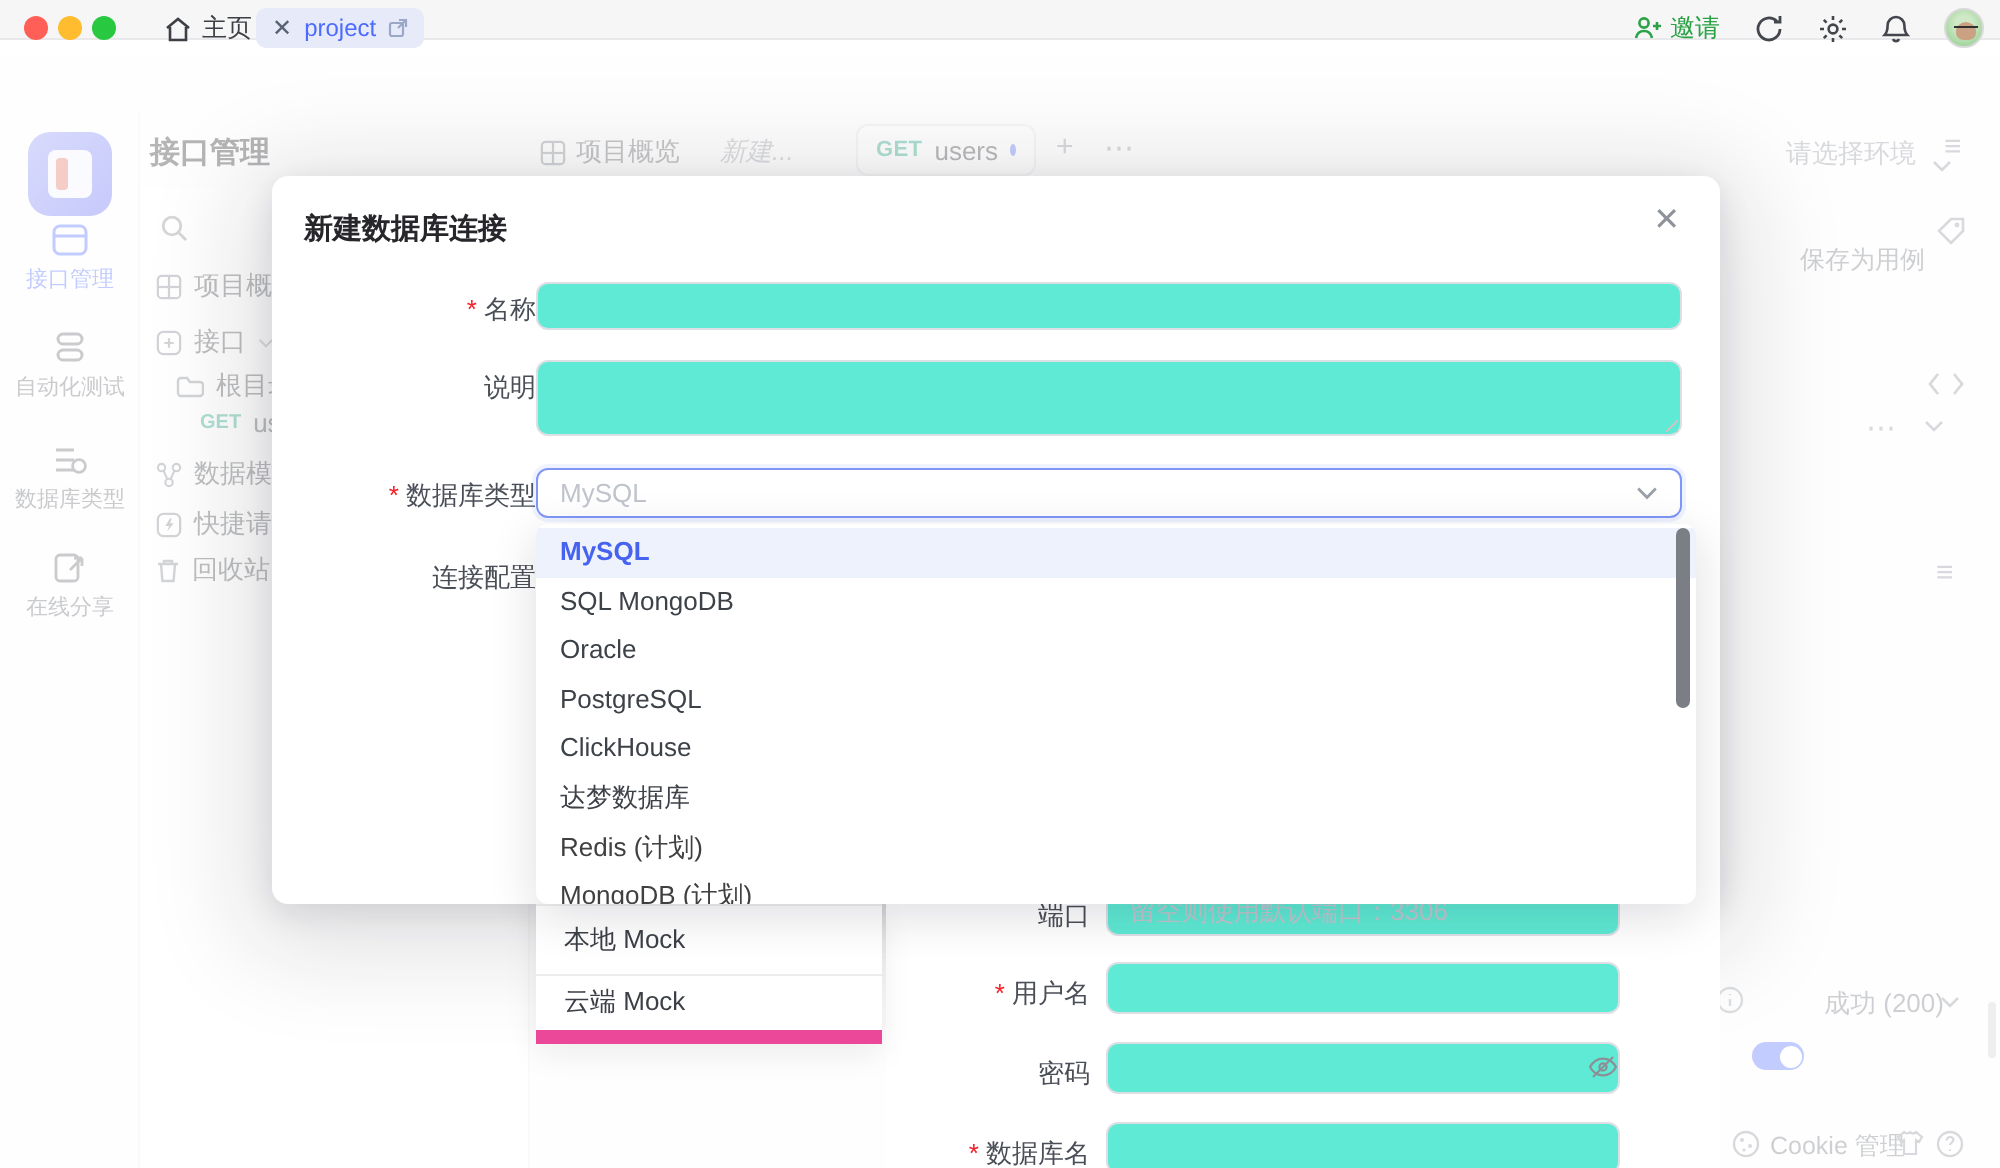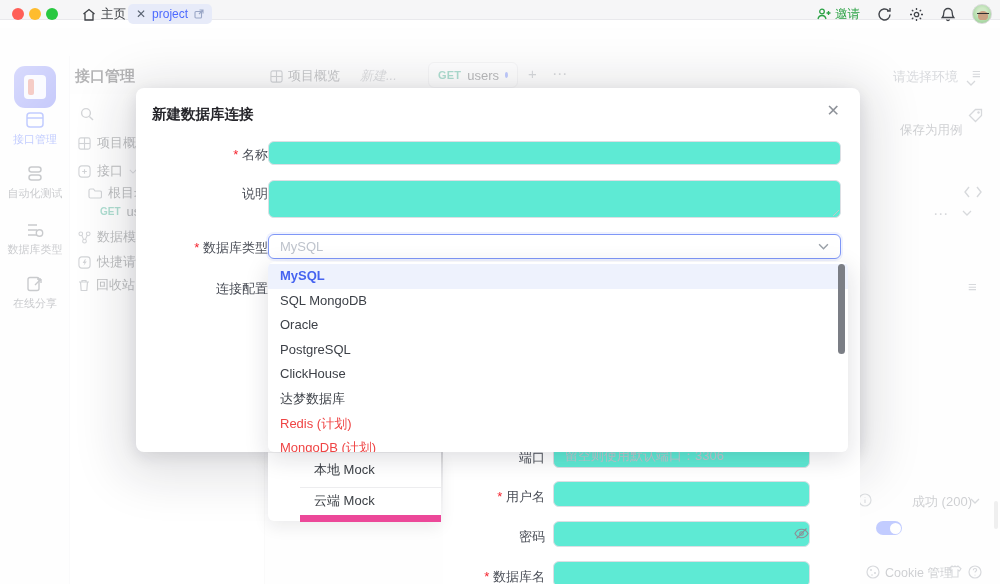--- a/index.html
+++ b/index.html
@@ -70,26 +70,26 @@
   .grip { position:absolute; width:9px; height:9px; background:repeating-linear-gradient(135deg,#c6c6c6 0 1px,transparent 1px 4px); clip-path:polygon(100% 0,100% 100%,0 100%); }
   .selbox { position:absolute; left:132px; top:146px; width:573px; height:25px; border:1px solid #7f97f7; box-shadow:0 0 0 2px rgba(77,107,254,0.09); border-radius:6px; background:#fff; display:flex; align-items:center; padding:0 11px; }
   .selbox .ph { color:#bfc4cd; font-size:13px; }
   .selbox svg { margin-left:auto; }
 
   
   .dropdown { position:absolute; left:268px; top:262px; width:580px; height:190px; background:#fff; border-radius:6px; box-shadow:0 6px 24px rgba(20,24,40,0.14); overflow:hidden; z-index:24; }
   .opts { padding-top:2px; }
   .opt { height:24.6px; line-height:24.6px; padding-left:12px; font-size:13px; color:#3d4148; }
   .opt.sel { background:#eef2fd; color:#4663f0; font-weight:600; }
-  .opt.dis { color:#ef4444; }
+  .opt.dis { color:#404040; }
   .thumb { position:absolute; right:3px; top:2px; width:7px; height:90px; border-radius:4px; background:#7b7e85; }
 
   
   .mockpanel { position:absolute; left:268px; top:452px; width:173px; height:69px; background:#fff; border-top:1px solid #f0f0f1; border-radius:0 0 6px 6px; box-shadow:0 6px 16px rgba(20,24,40,0.08); z-index:21; }
-  .mockrow { height:34.5px; display:flex; align-items:center; padding-left:14px; font-size:13px; color:#3c4046; border-bottom:1px solid #ededef;margin-left:32px; }
+  .mockrow { height:34.5px; display:flex; align-items:center; padding-left:14px; font-size:13px; color:#3c4046; border-bottom:1px solid #ededef; }
   .mockrow:last-child { border-bottom:7px solid #ec4899; }
 
   
   .formpanel { position:absolute; left:443px; top:428px; width:417px; height:156px; background:#fff; z-index:21; }
   .fl2 { position:absolute; width:102px; text-align:right; font-size:13px; color:#4a4e57; }
   .inp2 { left:110px; width:257px; height:26px; }
 </style>
 </head>
 <body>
 

